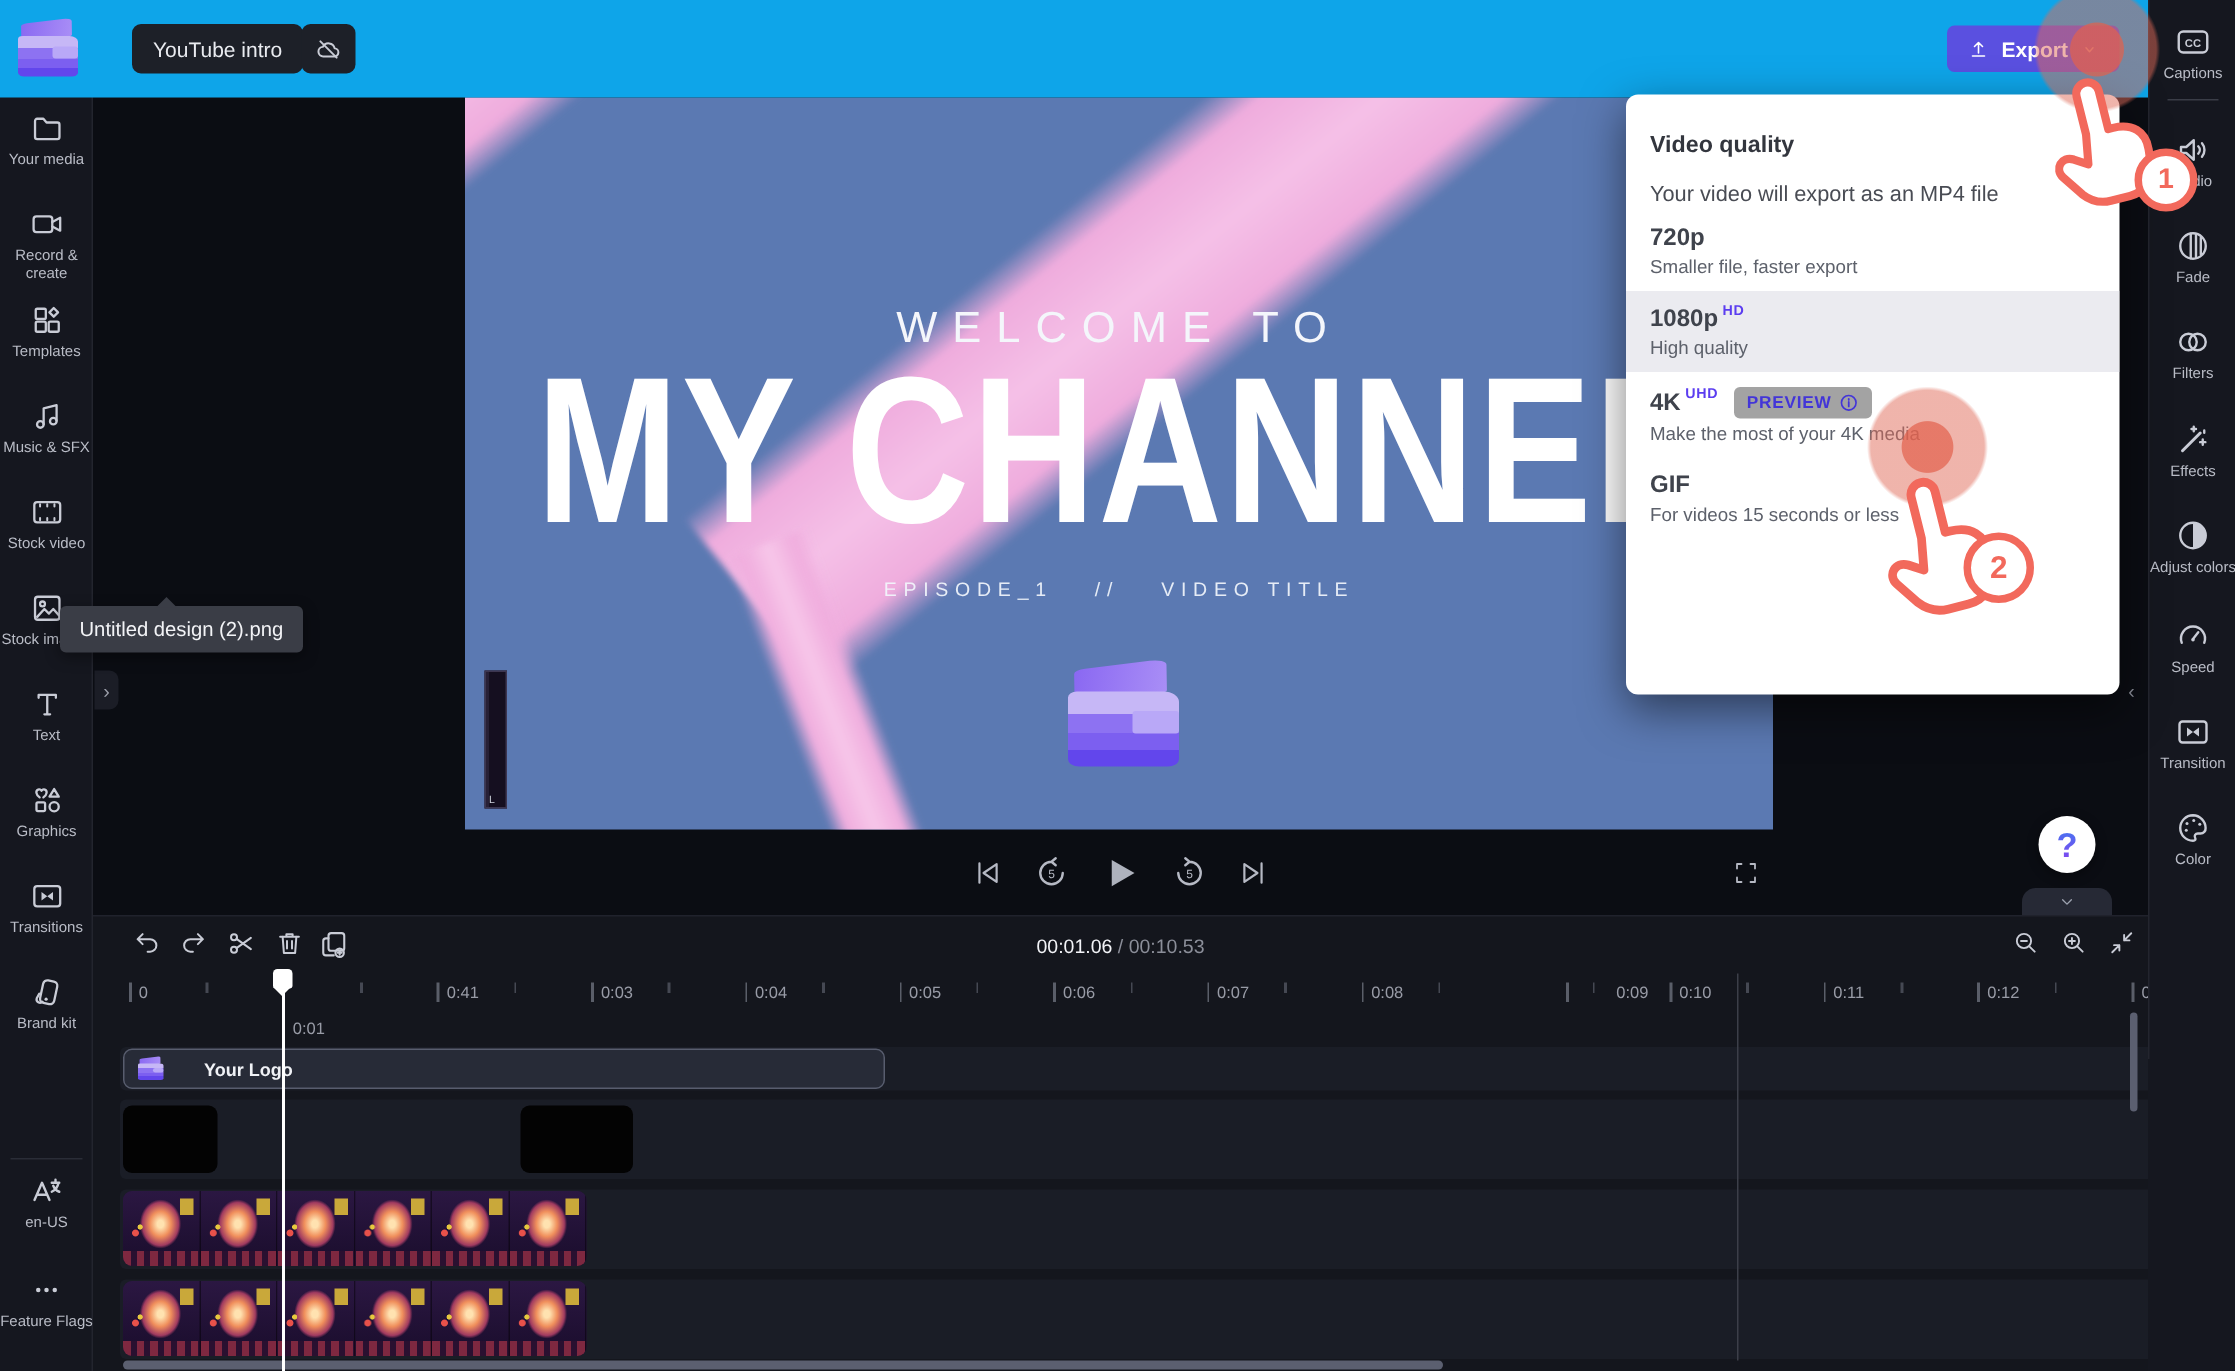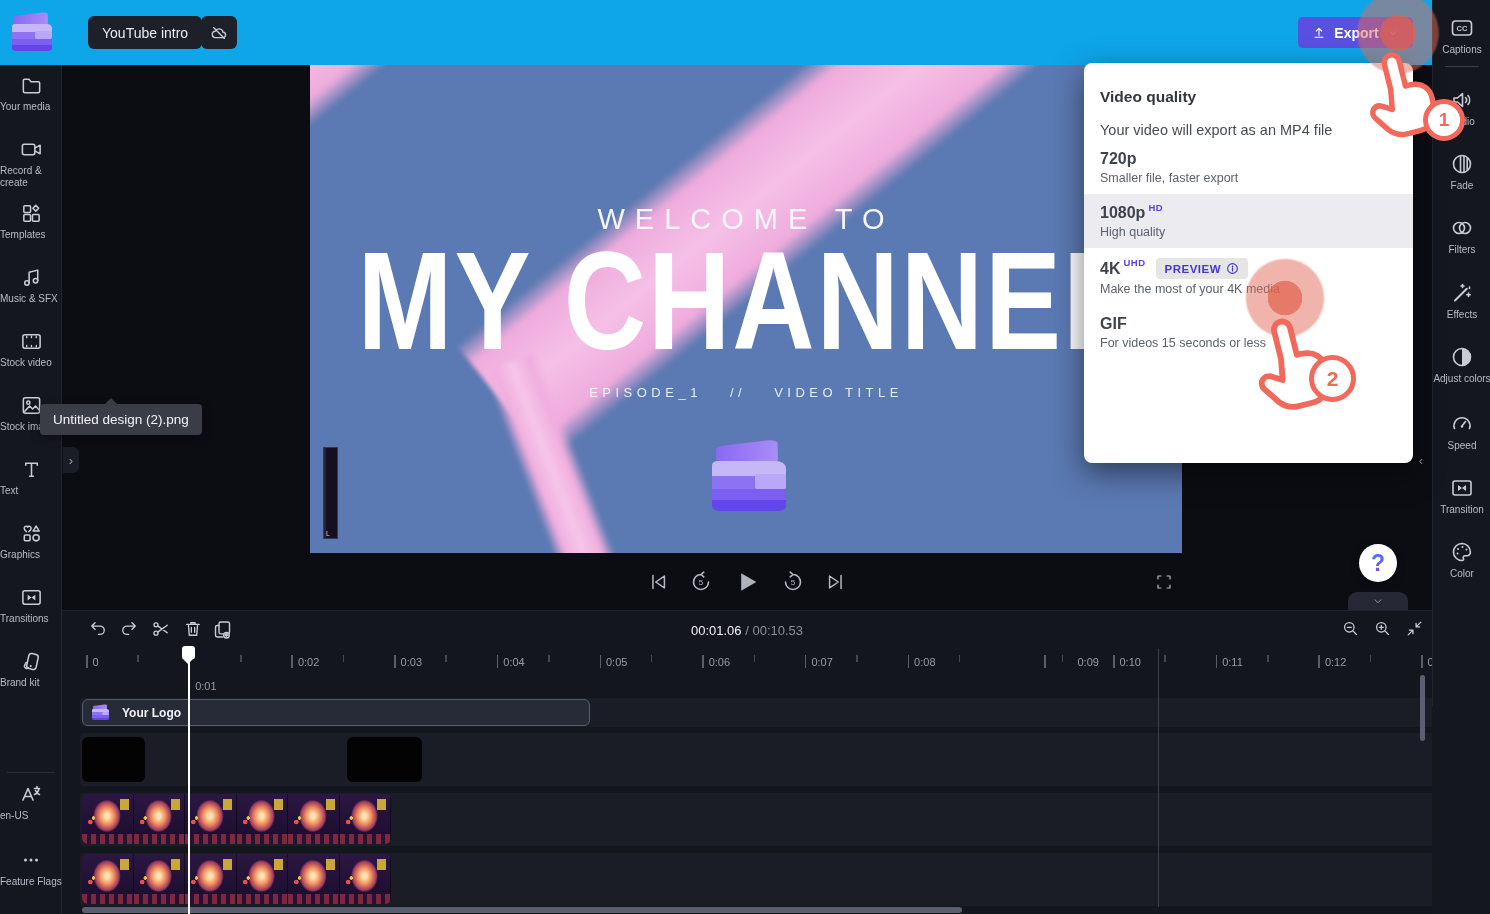--- a/index.html
+++ b/index.html
@@ -22,21 +22,21 @@
   .plan-btn { position:absolute; left:1110px; top:17px; height:31px; padding:0 14px; background:#23252f;
               border-radius:6px; display:flex; align-items:center; gap:8px; color:#f0f1f5;
               font-size:13.5px; font-weight:700; }
   .export-btn { position:absolute; left:1298px; top:17px; width:115px; height:31px; background:#5a50e0;
                 border-radius:5px; display:flex; align-items:center; justify-content:center; gap:7px;
                 color:#fff; font-size:14px; font-weight:700; }
 
   
   .lsidebar { position:absolute; left:0; top:0; width:62px; height:914px; background:#15171f;
               border-right:1px solid #23252e; z-index:9; }
-  .ls-item { position:absolute; left:0; width:62px; text-align:left; cursor:pointer; }
+  .ls-item { position:absolute; left:0; width:62px; text-align:center; cursor:pointer; }
   .ls-item svg { margin:0 auto 4px; }
   .ls-label { display:block; font-size:10px; line-height:12px; color:#b9bcc6; }
   .ls-divider { position:absolute; left:7px; top:772px; width:48px; height:1px; background:#2a2d37; }
 
   
   .expand-tab { position:absolute; left:63px; top:447px; width:16px; height:26px; background:#1b1d26;
                 border-radius:0 6px 6px 0; color:#9a9da8; font-size:13px; display:flex; align-items:center;
                 justify-content:center; z-index:8; }
   .collapse-tab { position:absolute; left:1413px; top:447px; width:16px; height:26px; color:#8a8d98;
                   font-size:13px; display:flex; align-items:center; justify-content:center; z-index:8; }
@@ -103,21 +103,21 @@
   .tl-time b { color:#f2f3f7; font-weight:400; }
   .ruler { position:absolute; left:0; top:38px; width:1370px; height:28px; }
   .tick { position:absolute; top:6px; display:flex; align-items:center; gap:5px; }
   .tickmark { width:1.5px; height:13px; background:#5a5e69; }
   .ticklabel { font-size:11px; color:#989ba6; }
   .minortick { position:absolute; top:6px; width:1.5px; height:7px; background:#454853; }
   .lane { position:absolute; left:18px; width:1404px; background:#1a1d26; border-radius:4px; }
   .lane1 { top:87px; height:29px; } .lane2 { top:122px; height:53px; }
   .lane3 { top:182px; height:53px; } .lane4 { top:242px; height:53px; }
   .logo-clip { position:absolute; left:20px; top:88px; width:508px; height:27px; background:#272b37;
-               border:1.5px solid #585d6e; border-radius:6px; display:flex; align-items:center; gap:13px;
+               border:1.5px solid #585d6e; border-radius:6px; display:flex; align-items:center; gap:27px;
                padding-left:9px; cursor:pointer; }
   .logo-clip .lbl { font-size:12px; font-weight:700; color:#f0f2f6; }
   .black-clip { position:absolute; top:126px; height:45px; background:#030303; border-radius:6px; cursor:pointer; }
   .video-clip { position:absolute; left:20px; width:309px; height:50px; border-radius:6px; overflow:hidden;
                 display:flex; background:#241337; cursor:pointer; }
   .thumb { width:51.5px; height:50px; flex:none;
     background:
       radial-gradient(circle 4px at 16% 56%, #e8514a 0 50%, transparent 65%),
       radial-gradient(circle 3px at 22% 48%, #e8c93e 0 50%, transparent 65%),
       linear-gradient(#c9a83a,#c9a83a) right 5px top 5px / 9px 11px no-repeat,
@@ -139,21 +139,21 @@
           border-radius:8px; box-shadow:0 10px 30px rgba(0,0,0,.5); z-index:30; overflow:hidden; }
   .menu-title { margin:25px 16px 0; font-size:15.5px; font-weight:700; color:#33363e; }
   .menu-sub { margin:16px 16px 2px; font-size:14.5px; color:#494c54; }
   .opt { padding:10px 16px 9px; cursor:pointer; }
   .opt.hl { background:#ebebf0; }
   .opt-line { display:flex; align-items:center; }
   .opt-label { font-size:16px; font-weight:700; color:#3f434c; }
   .q-badge { font-size:9.5px; font-weight:700; color:#5b3df0; letter-spacing:.5px; margin-left:3px;
              position:relative; top:-6px; }
   .q-badge:empty { display:none; }
-  .q-chip { display:inline-flex; align-items:center; gap:5px; background:#e5e5e5; color:#4335d8;
+  .q-chip { display:inline-flex; align-items:center; gap:5px; background:#a3a3a3; color:#4335d8;
             font-size:11.5px; font-weight:700; letter-spacing:.5px; padding:4px 9px; border-radius:4px;
             margin-left:10px; }
   .opt-desc { font-size:12.5px; color:#5d616b; margin-top:3px; }
 
   
   .tooltip { position:absolute; left:40px; top:404px; background:#3a3d46; color:#f2f3f6; font-size:13.5px;
              padding:8px 13px; border-radius:4px; z-index:40; box-shadow:0 3px 10px rgba(0,0,0,.4); white-space:nowrap; }
   .tooltip::before { content:""; position:absolute; left:64px; top:-6px; border-left:7px solid transparent;
              border-right:7px solid transparent; border-bottom:7px solid #3a3d46; }
   .halo { position:absolute; border-radius:50%; z-index:35;
@@ -460,21 +460,21 @@
           <span class="ticklabel">0</span>
         </div>
         <span class="minortick" style="left: 75.35px;"></span>
         <div class="tick" style="left: 126.7px; margin-top: 24px;">
           <span class="tickmark"></span>
           <span class="ticklabel">0:01</span>
         </div>
         <span class="minortick" style="left: 178.05px;"></span>
         <div class="tick" style="left: 229.4px;">
           <span class="tickmark"></span>
-          <span class="ticklabel">0:02</span>
+          <span class="ticklabel">0:41</span>
         </div>
         <span class="minortick" style="left: 280.75px;"></span>
         <div class="tick" style="left: 332.1px;">
           <span class="tickmark"></span>
           <span class="ticklabel">0:03</span>
         </div>
         <span class="minortick" style="left: 383.45px;"></span>
         <div class="tick" style="left: 434.8px;">
           <span class="tickmark"></span>
           <span class="ticklabel">0:04</span>

